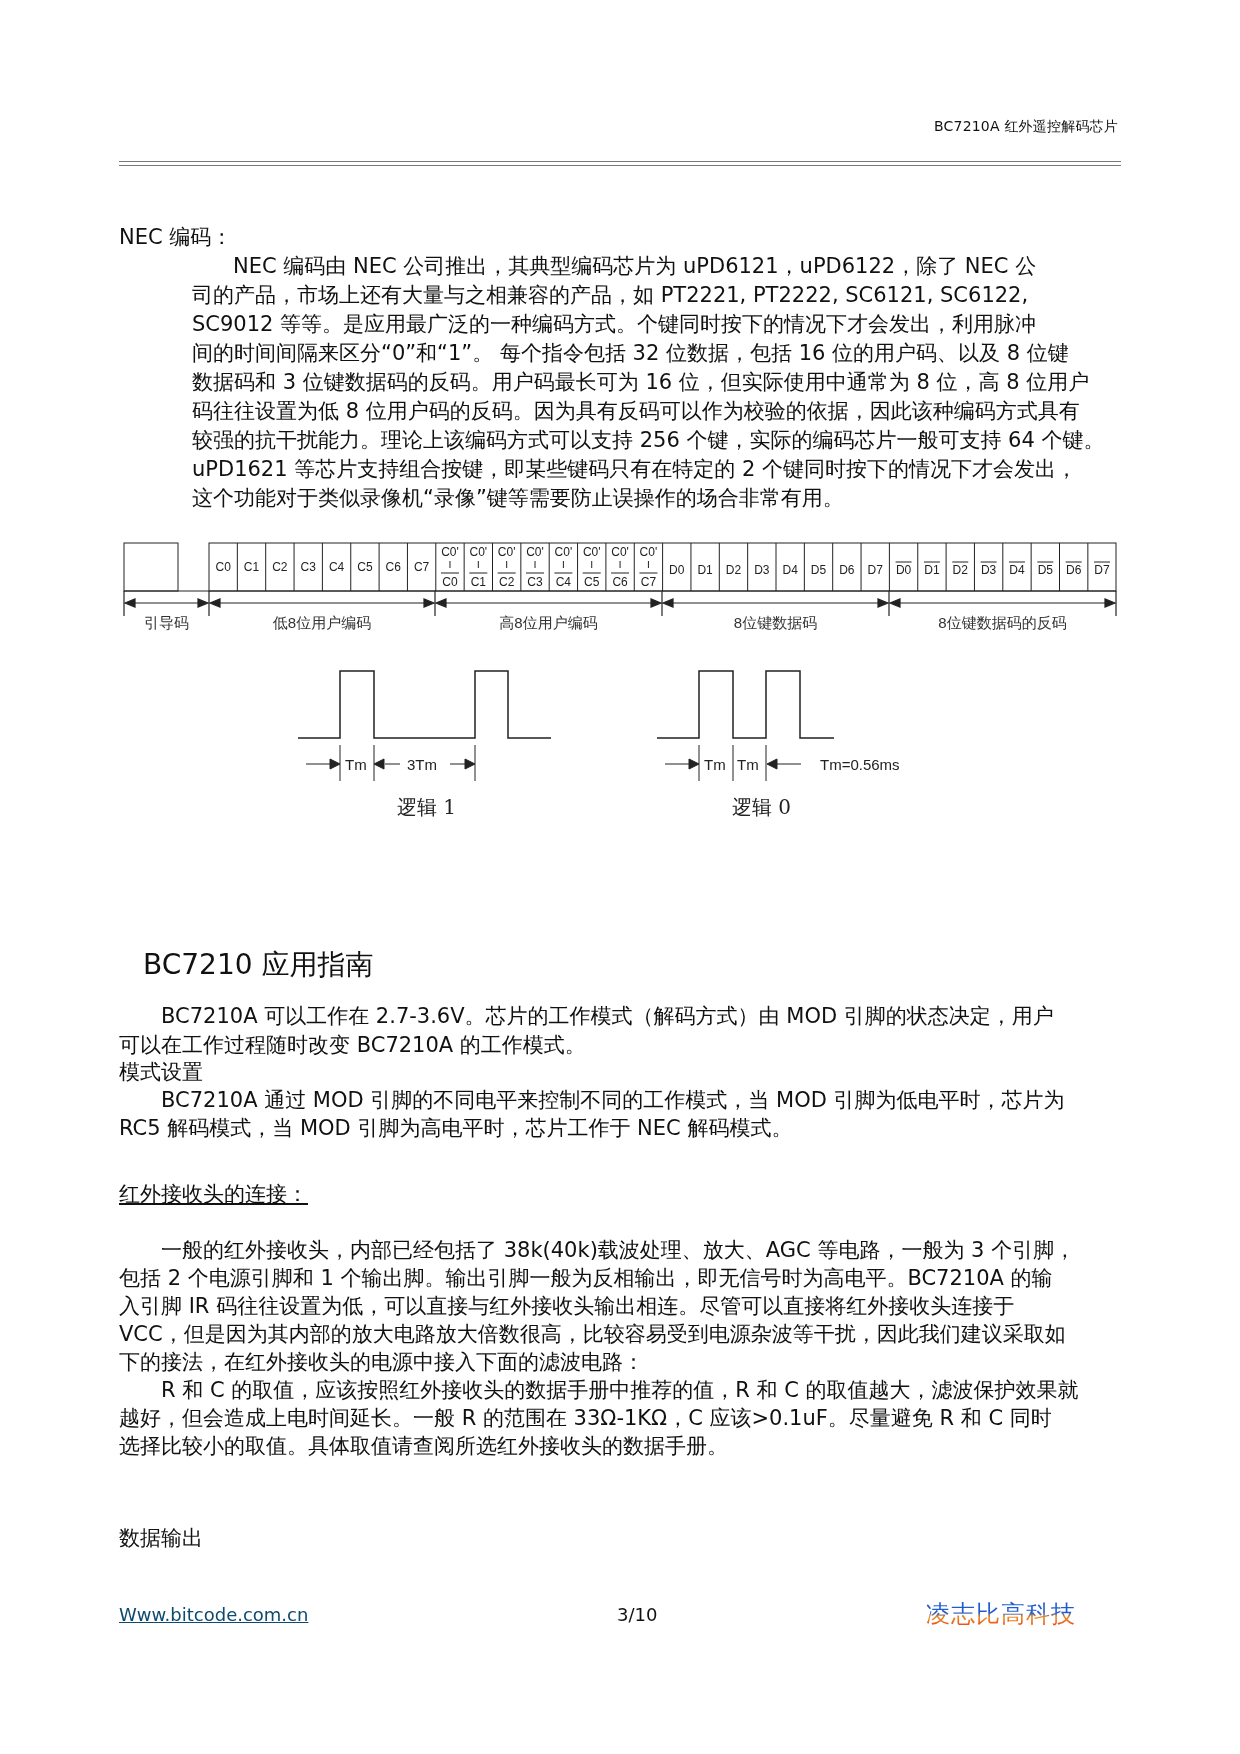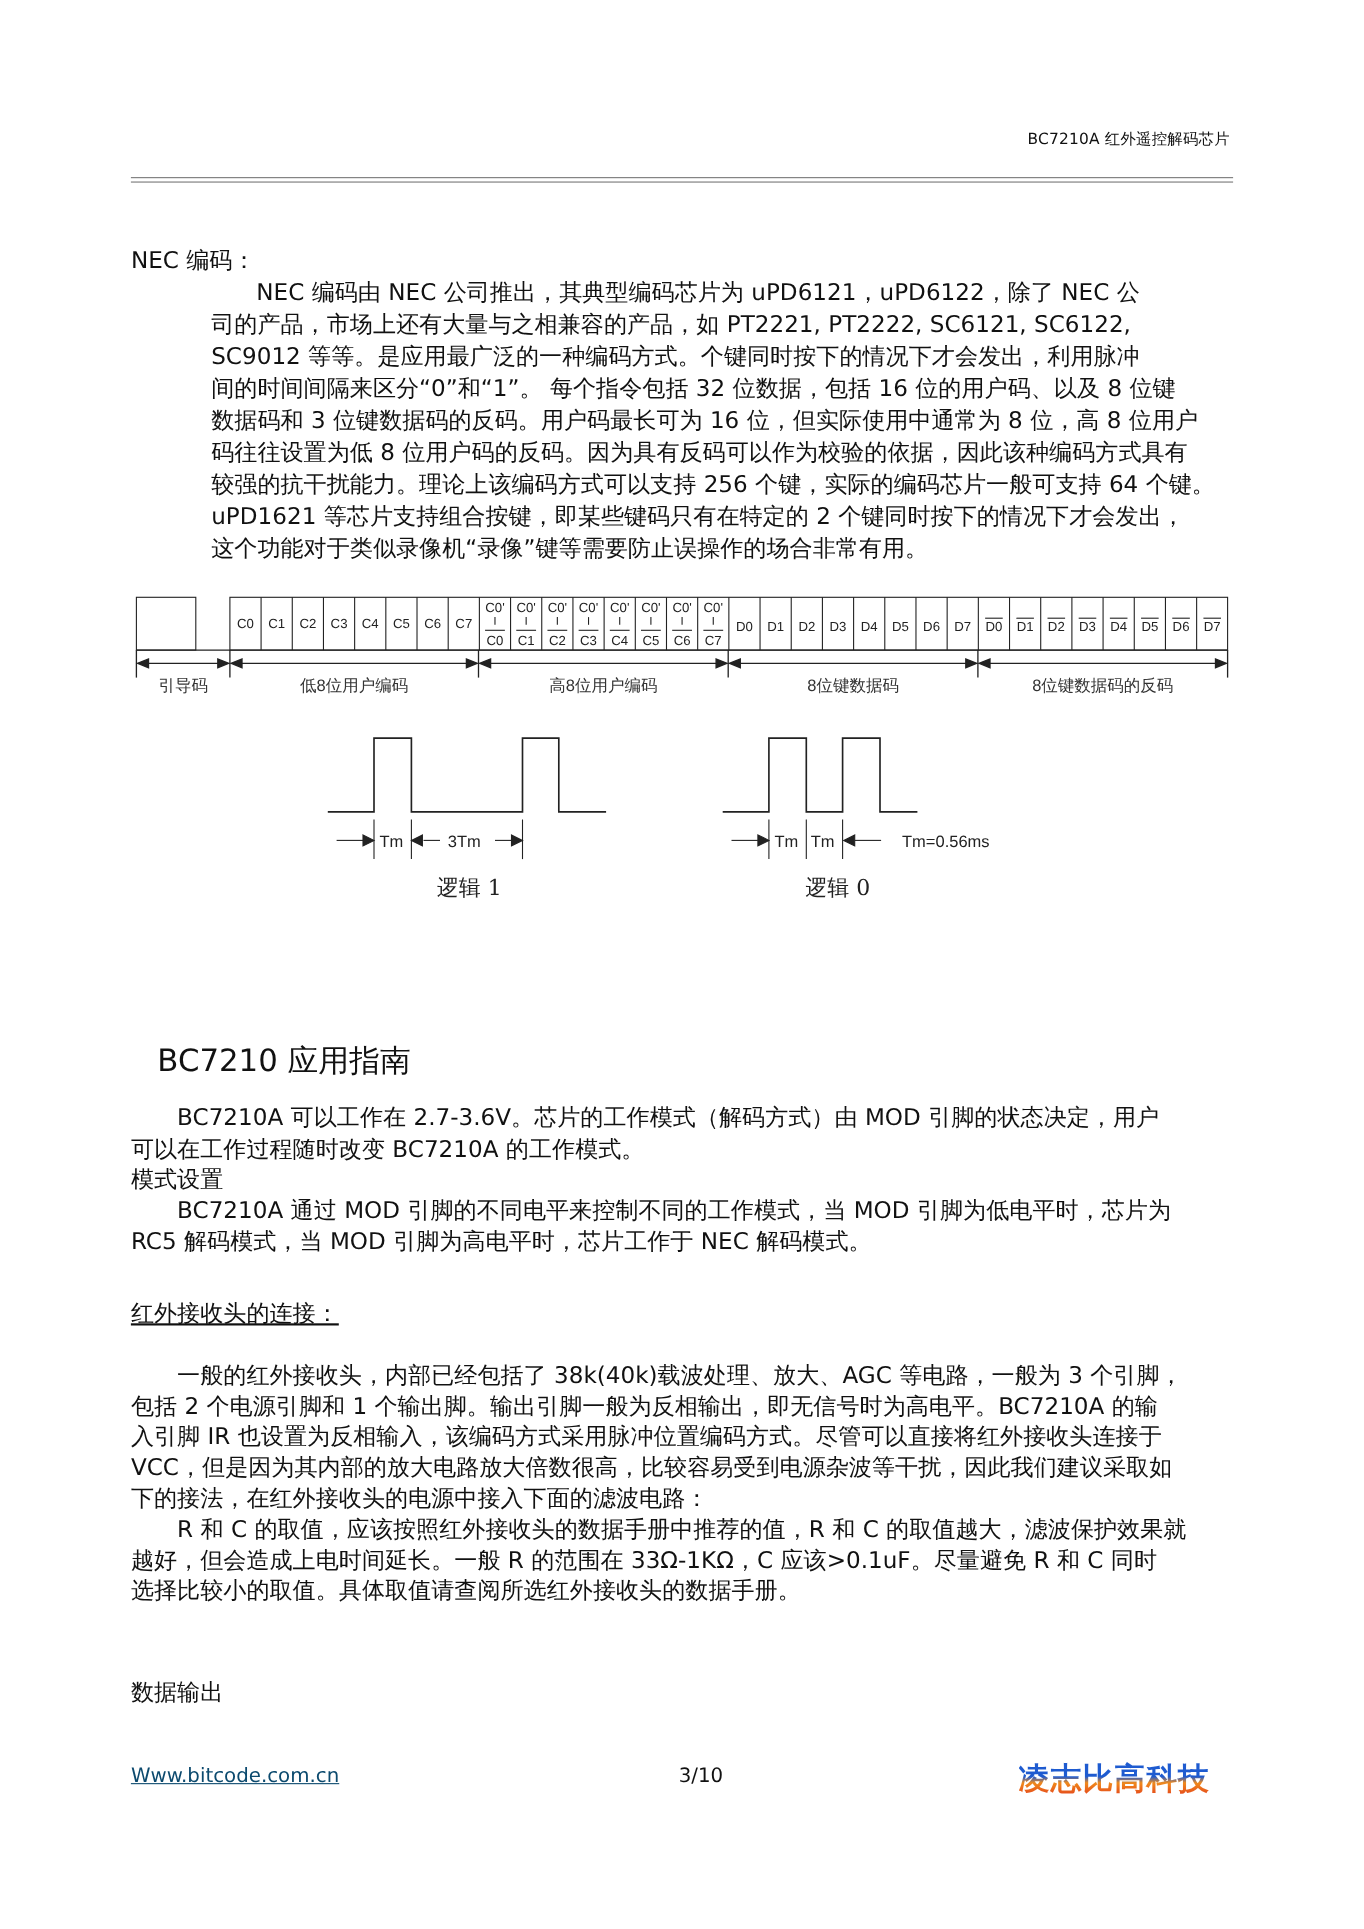--- a/index.html
+++ b/index.html
@@ -6,21 +6,21 @@
   body{width:1240px;height:1754px;position:relative;overflow:hidden;font-family:"DejaVu Sans","Liberation Sans",sans-serif;color:#111;}
   .abs{position:absolute;}
   .hdr-title{right:122px;top:118px;font-size:14px;letter-spacing:0.2px;}
   .hdr-rule{left:119px;width:1002px;top:161px;height:3px;border-top:1px solid #777;border-bottom:1px solid #777;}
   .p{position:absolute;font-size:21px;line-height:29px;white-space:nowrap;text-align:right;}
   .lbl{font-size:21px;}
   .h1{font-size:28px;}
   .sec{font-size:21px;}
   .foot-link{left:119px;top:1604px;font-size:18px;color:#0c4a6e;text-decoration:underline;}
   .foot-page{left:617px;top:1604px;font-size:18px;}
-  .logo{left:926px;top:1598px;font-size:28px;font-weight:bold;letter-spacing:1px;
+  .logo{left:926px;top:1598px;font-size:24px;font-weight:normal;letter-spacing:1px;
         background:linear-gradient(180deg,#1e5bd0 0%,#1e5bd0 45%,#f08a1c 60%,#e0301c 100%);
         -webkit-background-clip:text;background-clip:text;color:transparent;font-family:"DejaVu Sans",sans-serif;}
   svg text{font-family:"Liberation Sans","DejaVu Sans",sans-serif;}
   .cap{font-family:"DejaVu Serif","Liberation Serif",serif;}
 </style>
 </head>
 <body>
 
 <div class="abs hdr-title">BC7210A 红外遥控解码芯片</div>
 <div class="abs hdr-rule"></div>
@@ -220,21 +220,21 @@
 <div class="p h1" style="left:119px;top:947px;line-height:36px;margin-left:24px;">BC7210 应用指南</div>
 <div class="p" style="left:161px;top:1002px;">BC7210A 可以工作在 2.7-3.6V。芯片的工作模式（解码方式）由 MOD 引脚的状态决定，用户</div>
 <div class="p" style="left:119px;top:1031px;">可以在工作过程随时改变 BC7210A 的工作模式。</div>
 <div class="p" style="left:119px;top:1058px;">模式设置</div>
 <div class="p" style="left:161px;top:1086px;">BC7210A 通过 MOD 引脚的不同电平来控制不同的工作模式，当 MOD 引脚为低电平时，芯片为</div>
 <div class="p" style="left:119px;top:1114px;">RC5 解码模式，当 MOD 引脚为高电平时，芯片工作于 NEC 解码模式。</div>
 
 <div class="p sec" style="left:119px;top:1180px;text-decoration:underline;">红外接收头的连接：</div>
 <div class="p" style="left:161px;top:1236px;">一般的红外接收头，内部已经包括了 38k(40k)载波处理、放大、AGC 等电路，一般为 3 个引脚，</div>
 <div class="p" style="left:119px;top:1264px;">包括 2 个电源引脚和 1 个输出脚。输出引脚一般为反相输出，即无信号时为高电平。BC7210A 的输</div>
-<div class="p" style="left:119px;top:1292px;">入引脚 IR 也设置为反相输入，该编码方式采用脉冲位置编码方式。尽管可以直接将红外接收头连接于</div>
+<div class="p" style="left:119px;top:1292px;">入引脚 IR 码往往设置为低，可以直接与红外接收头输出相连。尽管可以直接将红外接收头连接于</div>
 <div class="p" style="left:119px;top:1320px;">VCC，但是因为其内部的放大电路放大倍数很高，比较容易受到电源杂波等干扰，因此我们建议采取如</div>
 <div class="p" style="left:119px;top:1348px;">下的接法，在红外接收头的电源中接入下面的滤波电路：</div>
 <div class="p" style="left:161px;top:1376px;">R 和 C 的取值，应该按照红外接收头的数据手册中推荐的值，R 和 C 的取值越大，滤波保护效果就</div>
 <div class="p" style="left:119px;top:1404px;">越好，但会造成上电时间延长。一般 R 的范围在 33Ω-1KΩ，C 应该&gt;0.1uF。尽量避免 R 和 C 同时</div>
 <div class="p" style="left:119px;top:1432px;">选择比较小的取值。具体取值请查阅所选红外接收头的数据手册。</div>
 
 <div class="p sec" style="left:119px;top:1524px;">数据输出</div>
 
 <a class="abs foot-link">Www.bitcode.com.cn</a>
 <div class="abs foot-page">3/10</div>

